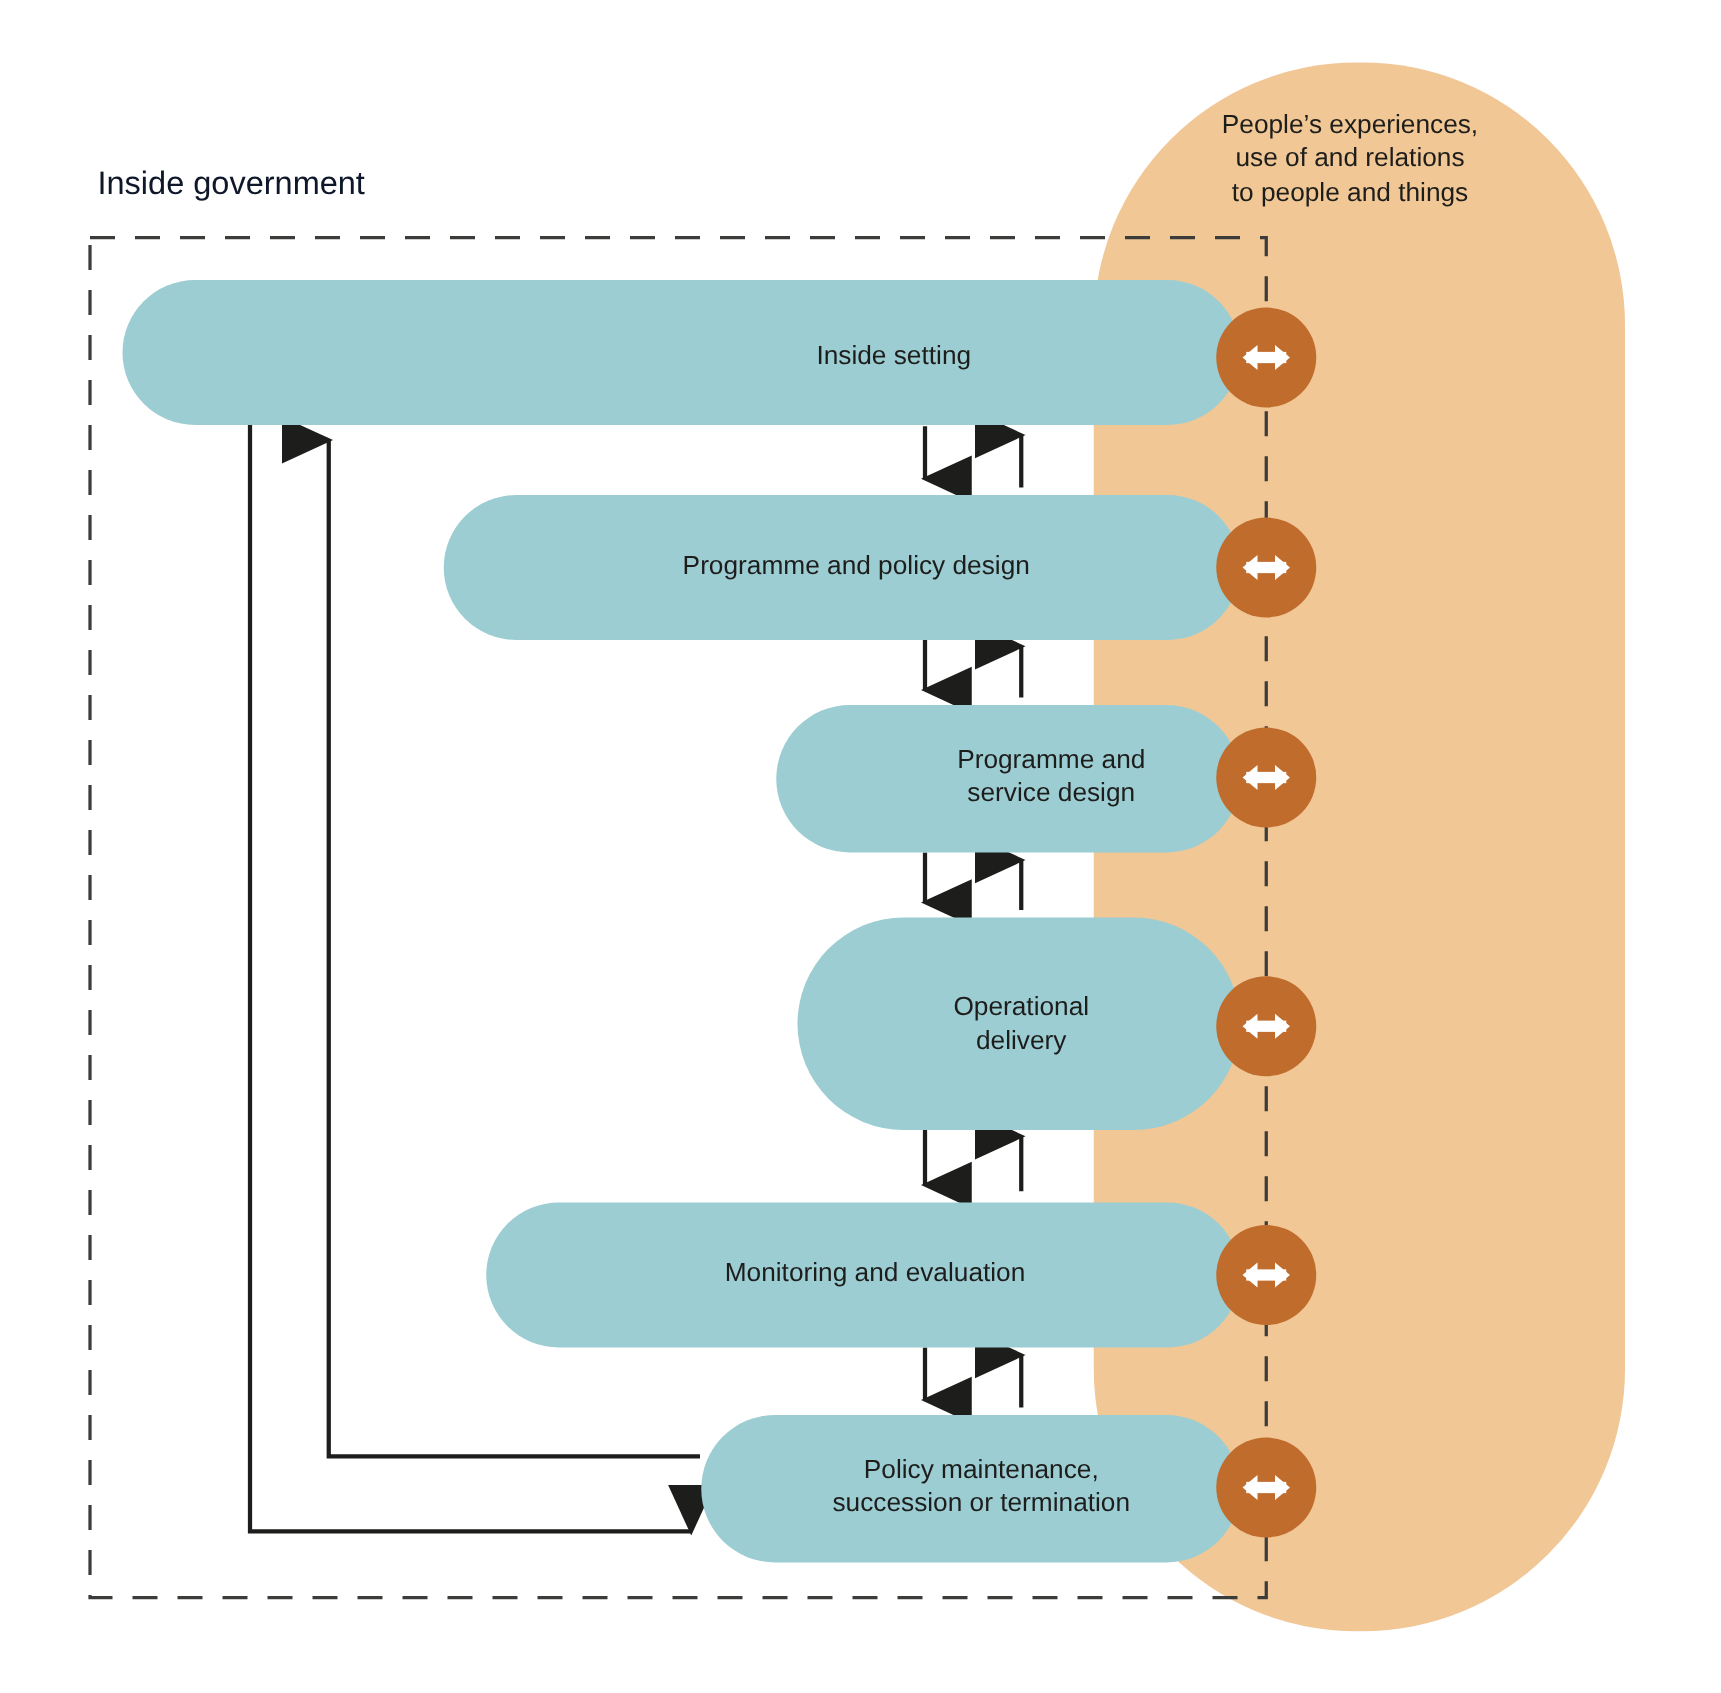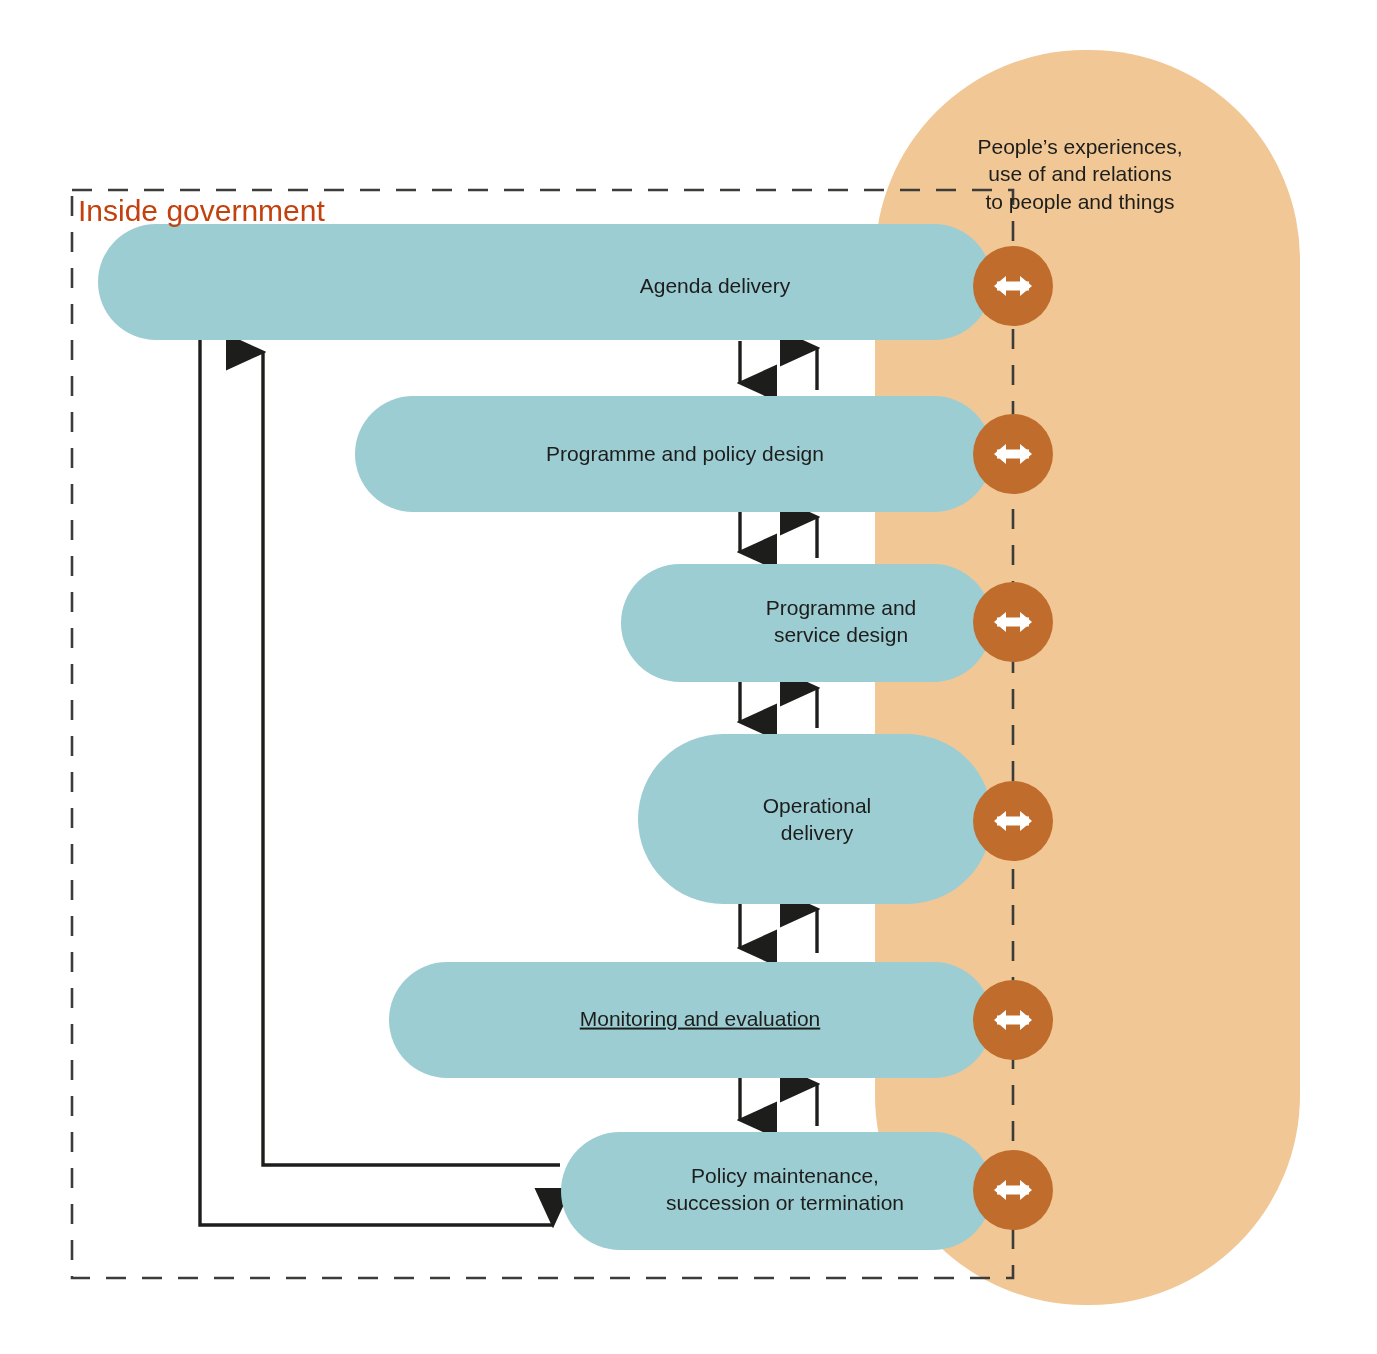--- a/index.html
+++ b/index.html
@@ -21,27 +21,26 @@
     width:1377px;
     height:1354px;
   }
   .lbl{
     position:absolute;
     color:#1a1a1a;
     line-height:1.22;
     white-space:pre-line;
     text-align:center;
     pointer-events:none;
-    margin-top:47px;
   }
   #inside-gov-label{
     left:78px;
-    top:146px;
-    font-size:30px;
-    color:#c2410c;
+    top:131px;
+    font-size:26px;
+    color:#0f172a;
     text-align:left;
   }
   #people-label{
     left:965px;
     top:86px;
     width:230px;
     font-size:21px;
     color:#1d1d1b;
     text-align:center;
     line-height:1.30;
@@ -179,28 +178,28 @@
       </g>
     </g>
   </svg>
 
   <div class="lbl" id="inside-gov-label">Inside government</div>
 
   <div class="lbl" id="people-label">People’s experiences,
 use of and relations
 to people and things</div>
 
-  <div class="stage-label" style="left:715px; top:286px;">Agenda delivery</div>
+  <div class="stage-label" style="left:715px; top:286px;">Inside setting</div>
 
   <div class="stage-label" style="left:685px; top:454px;">Programme and policy design</div>
 
   <div class="stage-label" style="left:817px; top:622px;margin-left:24px;">Programme and
 service design</div>
 
   <div class="stage-label" style="left:817px; top:820px;text-align:center;">Operational
 delivery</div>
 
-  <div class="stage-label" style="left:700px; top:1019px;text-decoration:underline;">Monitoring and evaluation</div>
+  <div class="stage-label" style="left:700px; top:1019px;">Monitoring and evaluation</div>
 
   <div class="stage-label" style="left:785px; top:1190px;">Policy maintenance,
 succession or termination</div>
 
 </div>
 
 </body></html>

